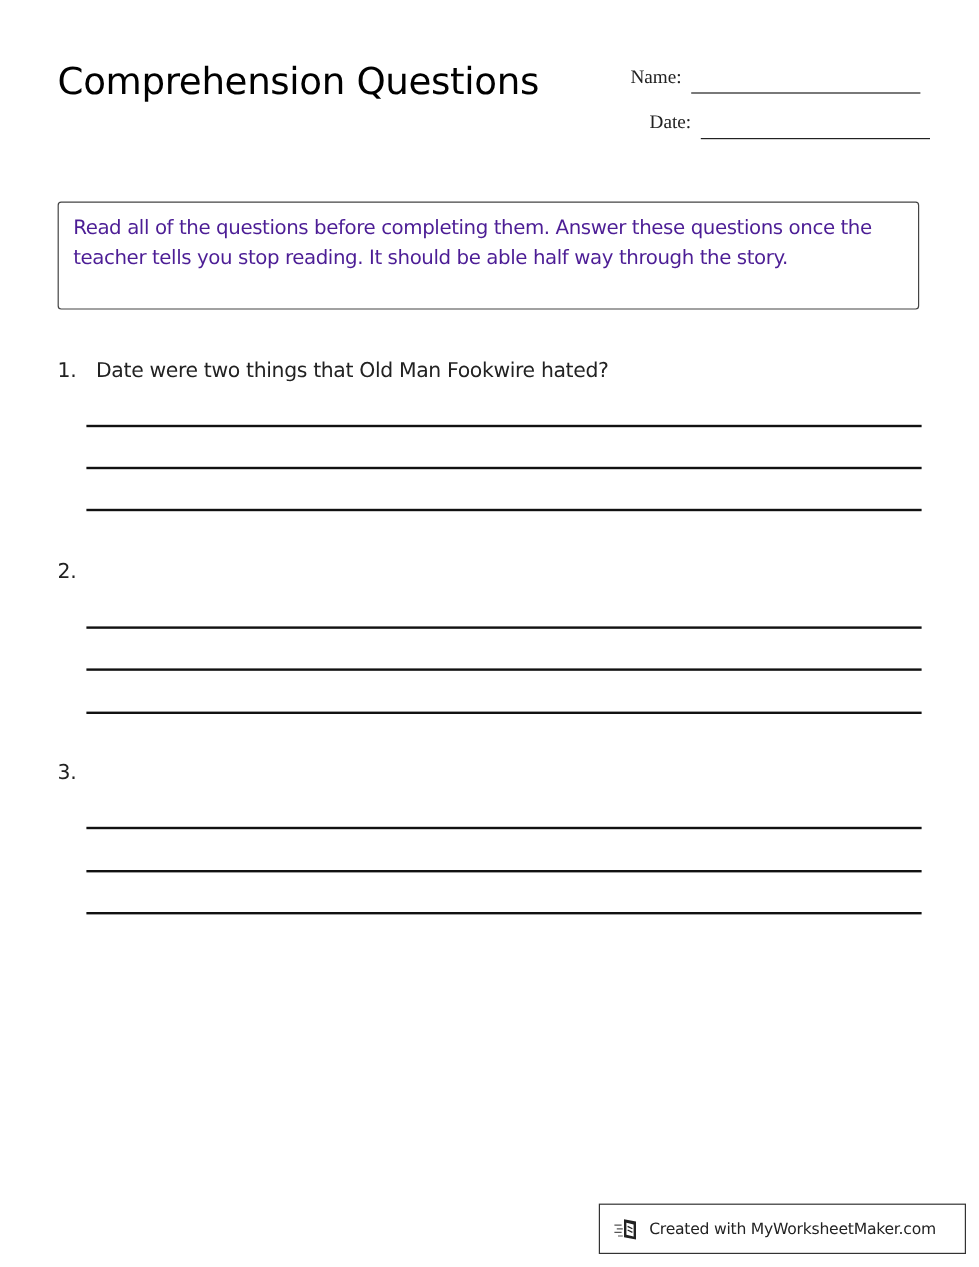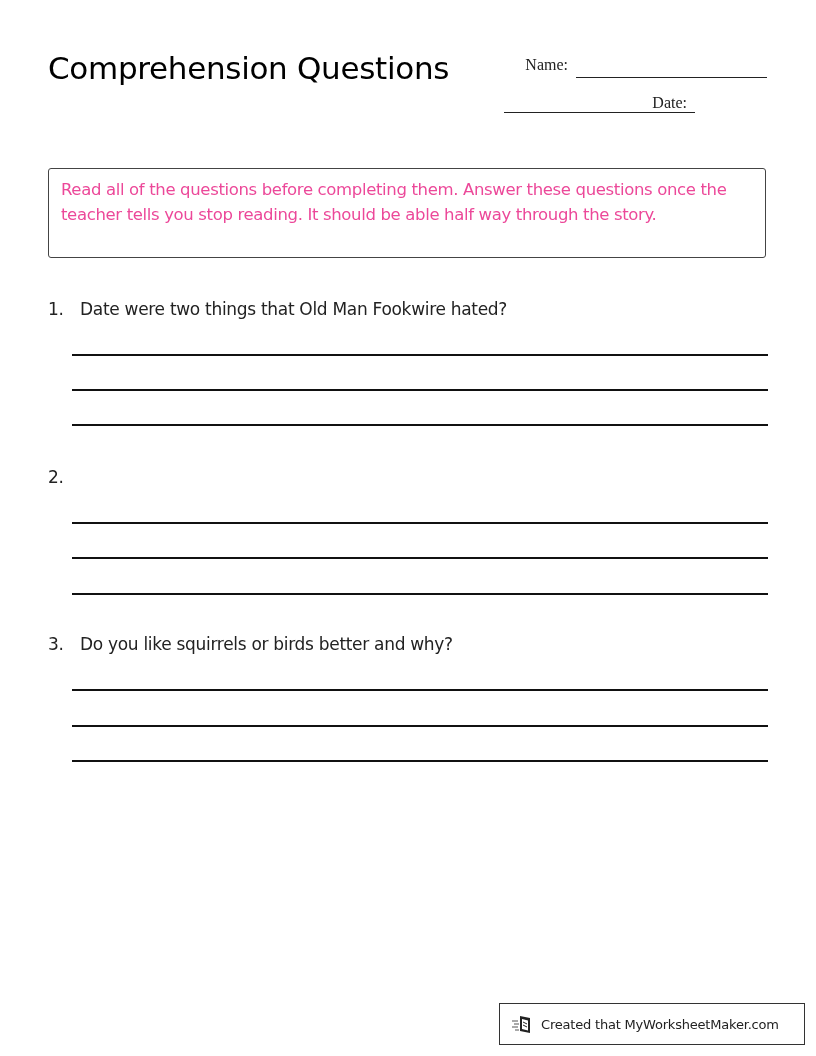--- a/index.html
+++ b/index.html
@@ -52,21 +52,21 @@
       top: 168px;
       width: 718px;
       height: 90px;
       box-sizing: border-box;
       border: 1px solid #444;
       border-radius: 3px;
       padding: 9px 12px;
       font-family: "DejaVu Sans", sans-serif;
       font-size: 16.5px;
       line-height: 24.5px;
-      color: #ec4899;
+      color: #4c1d95;
       letter-spacing: -0.35px;
     }
     .question {
       position: absolute;
       left: 48px;
       width: 720px;
     }
     .q-text {
       font-family: "DejaVu Sans", sans-serif;
       font-size: 17px;
@@ -110,21 +110,21 @@
   </style>
 </head>
 <body>
 
 <h1 class="title">Comprehension Questions</h1>
 
 <div class="field-row" style="left:508px; top:56px;">
   <span class="label">Name:</span>
   <span class="line"></span>
 </div>
-<div class="field-row" style="left:504px; top:94px;flex-direction:column;">
+<div class="field-row" style="left:516px; top:94px;">
   <span class="label">Date:</span>
   <span class="line"></span>
 </div>
 
 <div class="instructions">Read all of the questions before completing them. Answer these questions once the teacher tells you stop reading. It should be able half way through the story.</div>
 
 <div class="question" style="top:298px;">
   <div class="q-text">
     <span class="q-num">1.</span>
     <span>Date were two things that Old Man Fookwire hated?</span>
@@ -139,34 +139,33 @@
     <span class="q-num">2.</span>
   </div>
   <div class="answer-line" style="top:56px;"></div>
   <div class="answer-line" style="top:91px;"></div>
   <div class="answer-line" style="top:127px;"></div>
 </div>
 
 <div class="question" style="top:633px;">
   <div class="q-text">
     <span class="q-num">3.</span>
-    <span>Do you like squirrels or birds better and why?</span>
   </div>
   <div class="answer-line" style="top:56px;"></div>
   <div class="answer-line" style="top:92px;"></div>
   <div class="answer-line" style="top:127px;"></div>
 </div>
 
 <div class="footer-badge">
   <span class="logo">
     <svg width="24" height="24" viewBox="0 0 24 24">
       <line x1="1" y1="9" x2="7" y2="9" stroke="#555" stroke-width="1"></line>
       <line x1="3" y1="12" x2="8" y2="12" stroke="#555" stroke-width="1"></line>
       <line x1="1" y1="15" x2="7" y2="15" stroke="#555" stroke-width="1"></line>
       <line x1="4" y1="18" x2="8" y2="18" stroke="#555" stroke-width="1"></line>
       <path d="M9 4 L19 6 L19 21 L9 19 Z" fill="#222"></path>
       <path d="M11 7 L17 8.5 L17 18.5 L11 17 Z" fill="#fff"></path>
       <line x1="12" y1="10" x2="16" y2="12" stroke="#222" stroke-width="1"></line>
       <line x1="12" y1="13" x2="16" y2="15" stroke="#222" stroke-width="1"></line>
     </svg>
   </span>
-  <span>Created that MyWorksheetMaker.com</span>
+  <span>Created with MyWorksheetMaker.com</span>
 </div>
 
 </body></html>

